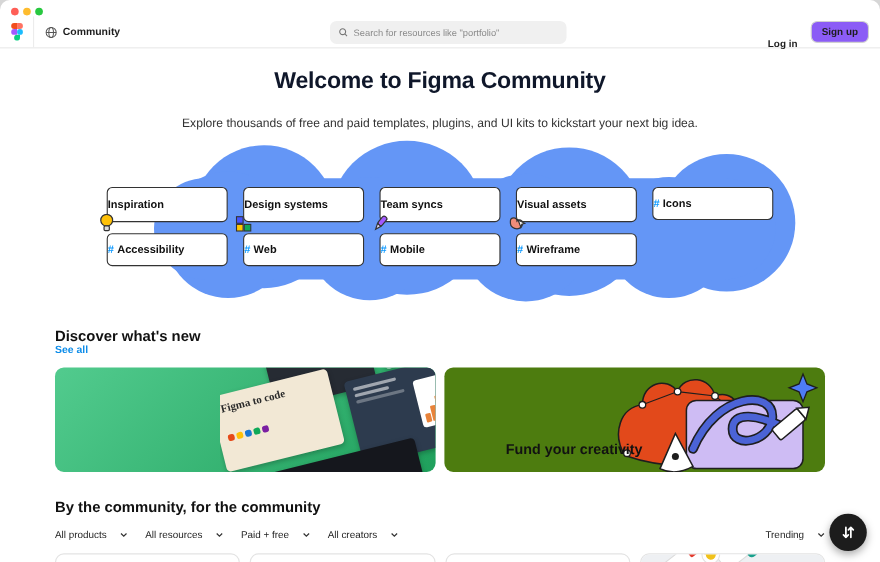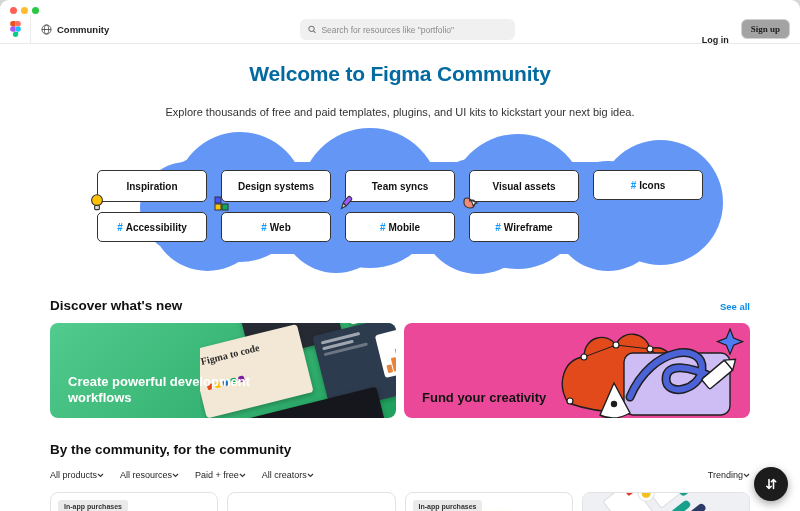--- a/index.html
+++ b/index.html
@@ -13,47 +13,47 @@
   .t-red{background:#ff5f57;} .t-yel{background:#febc2e;} .t-grn{background:#28c840;}
   .topbar { height:29px; border-bottom:1px solid #e9e9e9; display:flex; align-items:center; padding:0 10px; position:relative; }
   .logo { display:flex; align-items:center; margin-right:9px; }
   .divider { width:1px; align-self:stretch; background:#ececec; margin-right:10px; }
   .nav-left { display:flex; align-items:center; gap:5px; font-size:9.5px; font-weight:700; color:#1e1e1e; }
   .searchbox { position:absolute; left:300px; top:4px; width:215px; height:21px; background:#f0f0f0; border:none; border-radius:6px; display:flex; align-items:center; gap:5px; padding:0 8px; }
   .searchbox input { border:none; background:transparent; outline:none; font-size:8.5px; color:#555; width:100%; font-family:"Liberation Sans", sans-serif; }
   .searchbox input::placeholder { color:#8a8a8a; }
   .auth { margin-left:auto; display:flex; align-items:center; gap:12px; }
   .login { font-size:9px; font-weight:600; color:#1e1e1e; cursor:pointer;margin-top:22px; }
-  .signup { font-size:9px; font-weight:600; color:#1e1e1e; border:1px solid #d1d1d1; border-radius:6px; padding:4px 9px; background:#a3a3a3; cursor:pointer;font-family:Liberation Serif, serif; }
+  .signup { font-size:9px; font-weight:600; color:#1e1e1e; border:1px solid #d1d1d1; border-radius:6px; padding:4px 9px; background:#8b5cf6; cursor:pointer; }
 
   
   .hero { text-align:center; margin-top:18px; }
-  .hero h1 { font-size:21px; font-weight:700; color:#0369a1; letter-spacing:-0.2px; }
+  .hero h1 { font-size:21px; font-weight:700; color:#0f172a; letter-spacing:-0.2px; }
   .hero p { font-size:11px; color:#333; margin-top:20px; }
 
   
   .taxonomy { position:relative; height:150px; margin-top:8px; }
   .blob { position:absolute; background:#6496f6; border-radius:50%; }
   .band { position:absolute; background:#6496f6; border-radius:46px; }
   .cat-grid { position:absolute; left:97px; top:44px; display:grid; grid-template-columns:repeat(5,110px); column-gap:14px; row-gap:10px; }
-  .pill { position:relative; background:#fff; border:1.4px solid #333; border-radius:5px; display:flex; align-items:center; justify-content:center; font-size:10px; font-weight:700; color:#111; height:32px; cursor:pointer; }
+  .pill { position:relative; background:#fff; border:1.4px solid #333; border-radius:5px; display:flex; align-items:center; justify-content:flex-start; font-size:10px; font-weight:700; color:#111; height:32px; cursor:pointer; }
   .pill.tag { height:30px; gap:3px; }
   .pill .hash { color:#0d99ff; }
   .corner-icon { position:absolute; left:-8px; bottom:-10px; line-height:0; }
 
   
   .section { margin:0 50px; }
   .discover { margin-top:22px; }
-  .sec-head { display:flex; justify-content:space-between; align-items:baseline; }
+  .sec-head { display:flex; justify-content:space-between; align-items:baseline;flex-direction:column; }
   .sec-head h2 { font-size:13.5px; font-weight:700; color:#111; }
   .see-all { font-size:9.5px; color:#0c8ce9; font-weight:600; cursor:pointer; }
   .banner-row { margin-top:10px; display:grid; grid-template-columns:1fr 1fr; gap:8px; }
   .banner { position:relative; height:95px; border-radius:8px; overflow:hidden; cursor:pointer; }
   .banner-green { background:linear-gradient(135deg,#52cb8e 0%,#1fa05c 100%); }
-  .banner-yellow { background:#ec4899; }
+  .banner-yellow { background:#4d7c0f;text-align:center; }
   .banner-text { position:absolute; left:18px; bottom:12px; z-index:3; }
   .banner-text h3 { font-size:13px; font-weight:700; color:#fff; width:200px; line-height:1.25; }
   .banner-text .sub { font-size:9px; color:rgba(255,255,255,.75); margin-top:4px; }
   .banner-yellow .banner-text h3 { color:#121212; }
   .banner-yellow .banner-text .sub { color:rgba(0,0,0,.6); }
   .collage { position:absolute; left:150px; right:0; top:0; bottom:0; overflow:hidden; }
   .tilt { position:absolute; inset:-30px; transform:rotate(-14deg); }
   .mini { position:absolute; border-radius:4px; box-shadow:0 2px 5px rgba(0,0,0,.25); }
   .mini-code { background:#262b33; width:95px; height:55px; left:85px; top:2px; }
   .mini-beige { background:#f2e8d5; width:110px; height:70px; left:28px; top:32px; padding:8px; }
@@ -65,21 +65,21 @@
   .mini-chart { position:absolute; right:6px; top:14px; width:58px; height:44px; background:#fff; border-radius:3px; padding:4px; display:flex; align-items:flex-end; gap:1px; }
   .mini-chart i { display:block; width:5px; background:#e8833a; border-radius:1px; }
   .mini-github { background:#15171d; width:140px; height:48px; left:60px; top:112px; display:flex; align-items:center; gap:5px; padding:0 10px; }
   .mini-github .gh { font-size:10px; font-weight:700; color:#fff; white-space:nowrap; }
   .mini-light { background:#e9ecef; width:85px; height:58px; left:190px; top:-12px; }
   .yellow-art { position:absolute; right:6px; top:0; }
 
   
   .community { margin-top:24px; }
   .filters { display:flex; align-items:center; gap:16px; margin-top:13px; font-size:9px; color:#1e1e1e; }
-  .filter { display:flex; align-items:center; gap:0; cursor:pointer; font-weight:500; }
+  .filter { display:flex; align-items:center; gap:12px; cursor:pointer; font-weight:500; }
   .sort { margin-left:auto; }
   .resource-grid { margin-top:12px; display:grid; grid-template-columns:repeat(4,1fr); gap:9px; }
   .rcard { position:relative; height:120px; border:1px solid #e3e3e3; border-radius:8px; background:#fff; overflow:hidden; cursor:pointer; }
   .iap-badge { position:absolute; left:7px; top:7px; z-index:2; background:#eaeaea; color:#333; font-size:7px; font-weight:600; padding:2.5px 6px; border-radius:3px; }
   .thumb-yellow { position:absolute; left:6px; right:6px; top:22px; bottom:0; background:#ffe03e; }
   .bar { position:absolute; top:26px; height:4px; width:45px; border-radius:2px; }
   .bar1{ left:10px; background:#f3bf62; } .bar2{ left:62px; background:#85c4f0; } .bar3{ left:114px; background:#83d3a0; }
   .soft-blob { position:absolute; left:55px; top:26px; width:75px; height:42px; background:#f6e7ae; border-radius:50%; filter:blur(6px); }
   .board-bg { position:absolute; inset:0; background:#eef0f3; }
   .board { position:absolute; inset:-40px; transform:rotate(-38deg); }
@@ -245,21 +245,20 @@
                   <i style="height:22px;"></i>
               </div>
             </div>
             <div class="mini mini-github">
 
               <span class="gh">GitHub for Dev</span>
             </div>
           </div>
         </div>
         <div class="banner-text">
-          <h3>Create powerful development workflows</h3>
         </div>
       </div>
 
       <div class="banner banner-yellow">
         <svg class="yellow-art" width="190" height="95" viewBox="0 0 190 95">
           <path d="M14 80 C2 60 10 36 30 34 C30 14 52 8 62 22 C68 6 92 8 96 26 C112 20 124 36 114 52 L108 84 Q60 96 14 80 Z" fill="#e2491b" stroke="#1e1e1e" stroke-width="1.4"></path>
           <path d="M30 34 L62 22 L96 26 L114 40" fill="none" stroke="#1e1e1e" stroke-width="1"></path>
           <circle cx="30" cy="34" r="3" fill="#fff" stroke="#1e1e1e" stroke-width="1.2"></circle>
           <circle cx="62" cy="22" r="3" fill="#fff" stroke="#1e1e1e" stroke-width="1.2"></circle>
           <circle cx="96" cy="26" r="3" fill="#fff" stroke="#1e1e1e" stroke-width="1.2"></circle>

